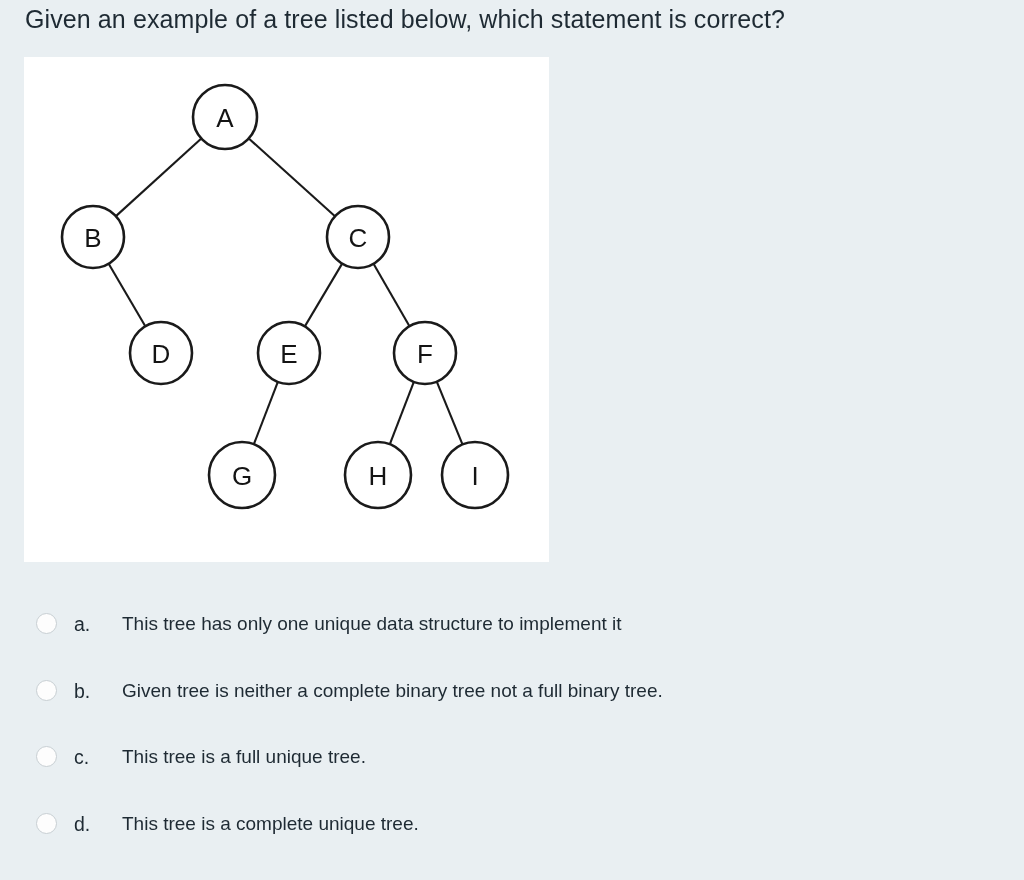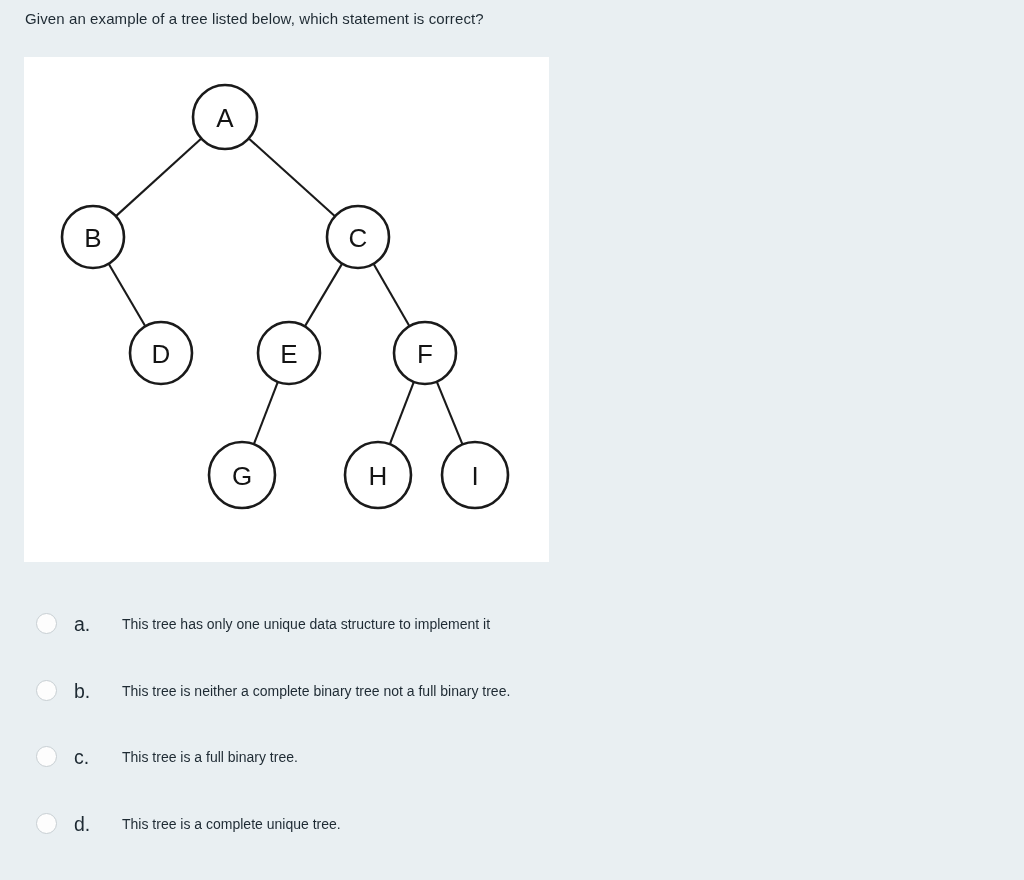--- a/index.html
+++ b/index.html
@@ -16,21 +16,21 @@
   }
   .page {
     position: relative;
     width: 1024px;
     height: 880px;
   }
   .question-text {
     position: absolute;
     left: 25px;
     top: 6px;
-    font-size: 15px;
+    font-size: 25px;
     line-height: 26px;
     color: #1e2a33;
     letter-spacing: 0.1px;
     white-space: nowrap;
   }
   .figure-panel {
     position: absolute;
     left: 24px;
     top: 57px;
     width: 525px;
@@ -85,21 +85,21 @@
     left: 74px;
     top: 11px;
     font-size: 19.5px;
     line-height: 26px;
     color: #1e2a33;
   }
   .option-text {
     position: absolute;
     left: 122px;
     top: 11px;
-    font-size: 14px;
+    font-size: 19px;
     line-height: 26px;
     color: #1e2a33;
     white-space: nowrap;
   }
 </style>
 </head>
 <body>
 
 <div class="page">
 
@@ -156,26 +156,26 @@
 
   <div class="options" id="options-container">
       <div class="option-row">
         <span class="radio"></span>
         <span class="option-letter">a.</span>
         <span class="option-text">This tree has only one unique data structure to implement it</span>
       </div>
       <div class="option-row">
         <span class="radio"></span>
         <span class="option-letter">b.</span>
-        <span class="option-text">This tree is neither a complete binary tree not a full binary tree.</span>
+        <span class="option-text">Given tree is neither a complete binary tree not a full binary tree.</span>
       </div>
       <div class="option-row">
         <span class="radio"></span>
         <span class="option-letter">c.</span>
-        <span class="option-text">This tree is a full binary tree.</span>
+        <span class="option-text">This tree is a full unique tree.</span>
       </div>
       <div class="option-row">
         <span class="radio"></span>
         <span class="option-letter">d.</span>
         <span class="option-text">This tree is a complete unique tree.</span>
       </div>
     </div>
 
 </div>
 

